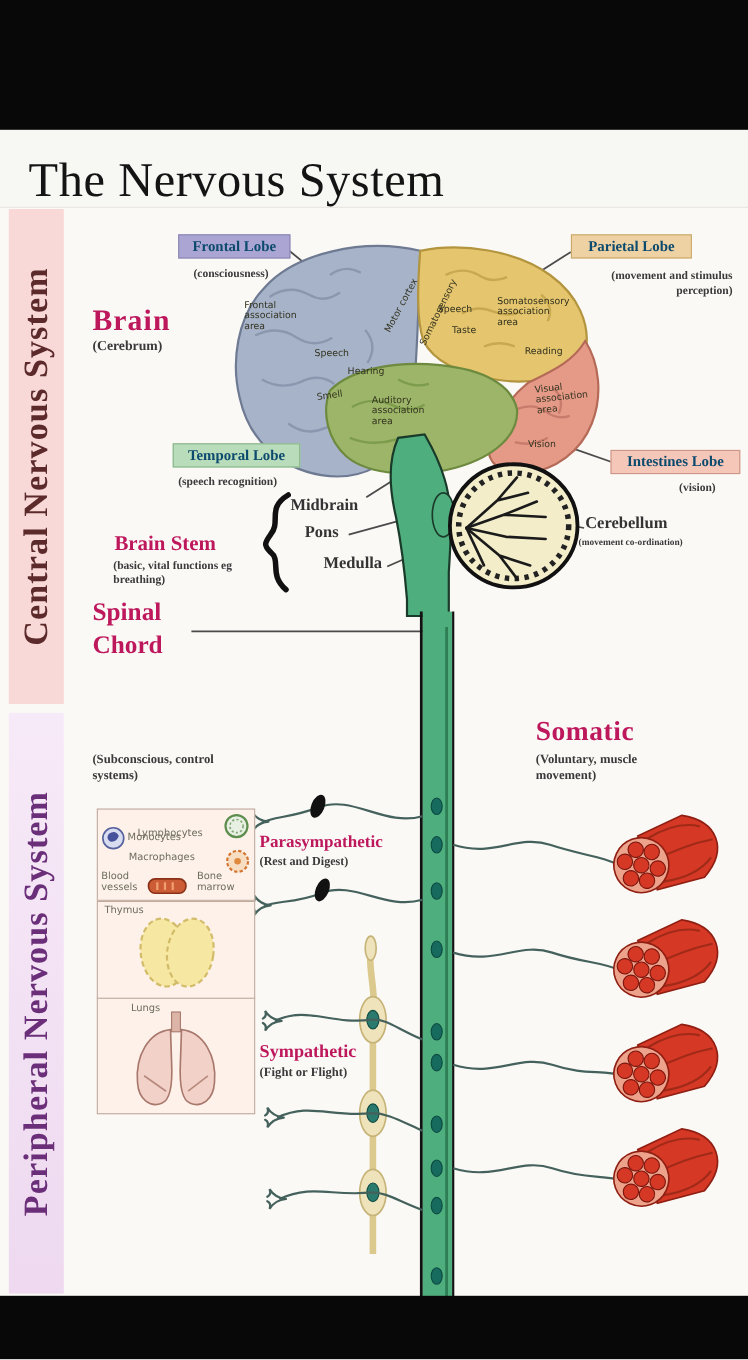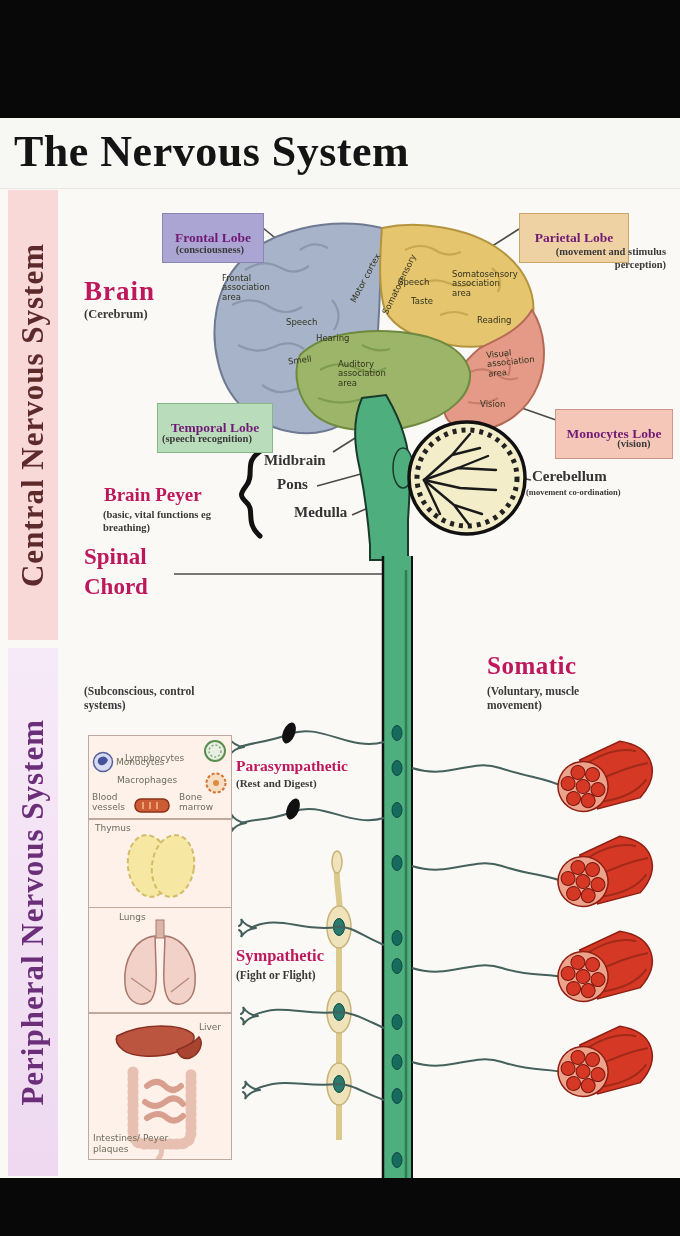--- a/index.html
+++ b/index.html
@@ -3,32 +3,32 @@
 <meta charset="utf-8">
 <style>
   html,body{margin:0;padding:0;background:#ffffff;}
   .page{position:relative;width:680px;height:1236px;background:#fbf9f6;overflow:hidden;
         font-family:"Liberation Serif", serif;}
   .bar{position:absolute;left:0;width:680px;background:#080808;z-index:6;}
   .bar.top{top:0;height:118px;}
   .bar.bottom{top:1178px;height:58px;}
   .titlebar{position:absolute;top:118px;left:0;width:680px;height:70px;background:#f7f7f4;
             border-bottom:1px solid #e8e6e2;z-index:3;}
-  .titlebar h1{margin:0;padding:8px 0 0 14px;font-size:44px;font-weight:bold;color:#141414;letter-spacing:.5px;}
+  .titlebar h1{margin:12px;padding:8px 0 0 14px;font-size:44px;font-weight:normal;color:#141414;letter-spacing:.5px;}
   .sidebar{position:absolute;left:8px;width:50px;display:flex;align-items:center;justify-content:center;z-index:3;}
   .sidebar span{writing-mode:vertical-rl;transform:rotate(180deg);font-weight:bold;white-space:nowrap;letter-spacing:1px;}
   .sb-cns{top:190px;height:450px;background:#f9d8d8;}
   .sb-cns span{color:#5c2a2a;font-size:31px;}
   .sb-pns{top:648px;height:528px;background:linear-gradient(#f7eaf8,#eed9f0);}
   .sb-pns span{color:#6b2f7a;font-size:31px;}
   .art{position:absolute;left:0;top:0;z-index:1;}
   .lbl{position:absolute;z-index:2;color:#3f3f3f;}
   .big{font-weight:bold;color:#be185d;}
-  .tag{position:absolute;z-index:2;font-weight:bold;font-size:13.5px;color:#701a75;text-align:center;
-       padding:16px 0;border:1px solid rgba(0,0,0,.28);}
+  .tag{position:absolute;z-index:2;font-weight:bold;font-size:13.5px;color:#0c4a6e;text-align:center;
+       padding:2px 0;border:1px solid rgba(0,0,0,.28);}
   .sub{font-weight:bold;font-size:10.5px;color:#3a3a3a;line-height:1.25;}
   .mid{font-weight:bold;font-size:15px;color:#333;}
   .region{position:absolute;z-index:2;font-size:8.5px;color:#33331f;line-height:1.1;
           font-family:"DejaVu Sans", sans-serif;}
   .obox{position:absolute;left:88px;width:142px;border:1px solid #bfaa9e;background:#fdf1ea;z-index:2;}
   .olabel{position:absolute;font-size:9px;color:#6d6d5c;font-family:"DejaVu Sans", sans-serif;line-height:1.15;}
   .osvg{position:absolute;}
   .ctr{text-align:center;}
 </style>
 </head>
@@ -208,28 +208,28 @@
 
   <div class="tag" style="left:162px;top:213px;width:100px;background:#aaa5d2;border-color:#8a85b2;">Frontal Lobe</div>
   <div class="lbl sub ctr" style="left:152px;top:243px;width:116px;">(consciousness)</div>
 
   <div class="tag" style="left:519px;top:213px;width:108px;background:#eed2a4;border-color:#c9a86a;">Parietal Lobe</div>
   <div class="lbl sub ctr" style="left:536px;top:245px;width:130px;text-align:right;">(movement and stimulus perception)</div>
 
   <div class="tag" style="left:157px;top:403px;width:114px;background:#b9dcba;border-color:#88b58a;">Temporal Lobe</div>
   <div class="lbl sub ctr" style="left:140px;top:432px;width:134px;">(speech recognition)</div>
 
-  <div class="tag" style="left:555px;top:409px;width:116px;background:#f4c7b8;border-color:#cc9788;">Monocytes Lobe</div>
+  <div class="tag" style="left:555px;top:409px;width:116px;background:#f4c7b8;border-color:#cc9788;">Intestines Lobe</div>
   <div class="lbl sub ctr" style="left:596px;top:437px;width:76px;">(vision)</div>
 
   <div class="lbl mid" style="left:264px;top:452px;">Midbrain</div>
   <div class="lbl mid" style="left:277px;top:476px;">Pons</div>
   <div class="lbl mid" style="left:294px;top:504px;">Medulla</div>
 
-  <div class="lbl big" style="left:104px;top:484px;font-size:19px;">Brain Peyer</div>
+  <div class="lbl big" style="left:104px;top:484px;font-size:19px;">Brain Stem</div>
   <div class="lbl sub" style="left:103px;top:508px;width:120px;">(basic, vital functions eg breathing)</div>
 
   <div class="lbl mid" style="left:532px;top:468px;">Cerebellum</div>
   <div class="lbl sub" style="left:526px;top:487px;font-size:8.5px;white-space:nowrap;">(movement co-ordination)</div>
 
   <div class="lbl big" style="left:84px;top:542px;width:84px;font-size:23px;line-height:1.3;">Spinal Chord</div>
 
   <div class="region" style="left:222px;top:274px;width:60px;">Frontal association area</div>
   <div class="region" style="left:286px;top:318px;">Speech</div>
   <div class="region" style="left:349px;top:300px;white-space:nowrap;transform:rotate(-62deg);transform-origin:0 0;">Motor cortex</div>
@@ -288,26 +288,15 @@
   </div>
 
   <div class="obox" style="top:819px;height:87px;">
     <span class="olabel" style="left:6px;top:3px;">Thymus</span>
     <svg class="osvg" style="left:20px;top:8px;" width="104" height="76">
       <ellipse cx="40" cy="38" rx="21" ry="31" fill="#f6e8a2" stroke="#d2bc6a" stroke-width="2" stroke-dasharray="5 3" transform="rotate(-8 40 38)"></ellipse>
       <ellipse cx="64" cy="38" rx="21" ry="31" fill="#f6e8a2" stroke="#d2bc6a" stroke-width="2" stroke-dasharray="5 3" transform="rotate(8 64 38)"></ellipse>
     </svg>
   </div>
 
-  <div class="obox" style="top:1013px;height:145px;">
-    <svg class="osvg" style="left:0px;top:0px;" width="142" height="145">
-      <path d="M28,22 C55,8 92,10 104,20 C108,26 100,34 88,38 C70,44 44,44 34,36 C28,31 26,26 28,22 Z" fill="#bc5540" stroke="#8a3020" stroke-width="1.5"></path>
-      <path d="M88,36 C98,32 106,28 110,23 C115,29 111,40 101,44 C95,46 89,42 88,36 Z" fill="#a84430" stroke="#8a3020" stroke-width="1.5"></path>
-      <path d="M44,58 L44,118 Q44,130 56,130 L90,130 Q102,130 102,118 L102,58" fill="none" stroke="#e7c0b2" stroke-width="11" stroke-dasharray="1.5 5" stroke-linecap="round"></path>
-      <path d="M58,72 q10,-8 18,0 q8,8 16,0 M56,88 q10,8 20,0 q10,-8 18,2 M58,104 q12,-8 20,0 q8,6 16,-2" fill="none" stroke="#d89e8e" stroke-width="6" stroke-linecap="round"></path>
-      <path d="M72,132 q2,9 -3,13" fill="none" stroke="#e7c0b2" stroke-width="5" stroke-linecap="round"></path>
-    </svg>
-    <span class="olabel" style="right:10px;top:8px;">Liver</span>
-    <span class="olabel" style="left:4px;bottom:5px;width:80px;">Intestines/ Peyer plaques</span>
-  </div>
 
   <div class="bar bottom"></div>
 </div>
 
 </body></html>

